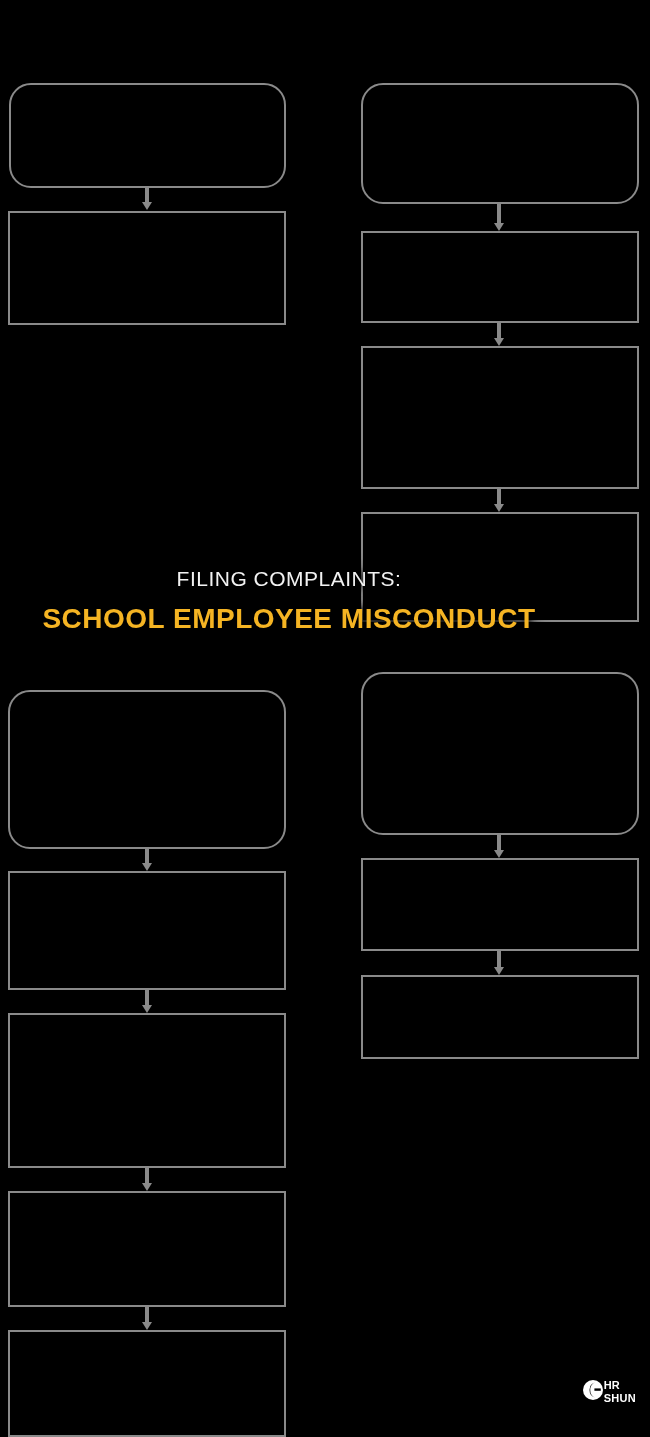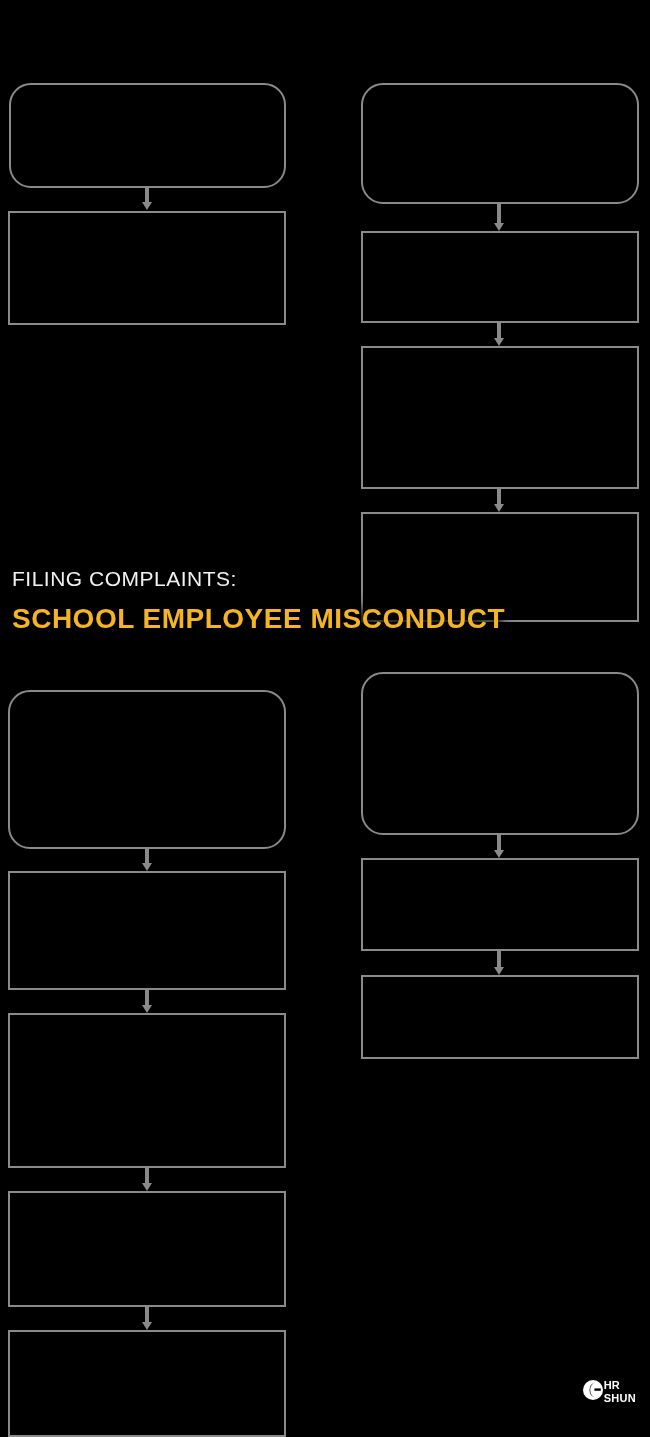--- a/index.html
+++ b/index.html
@@ -41,20 +41,21 @@
     height: 0;
     border-left: 5px solid transparent;
     border-right: 5px solid transparent;
     border-top: 8px solid #8a8a8a;
   }
   #title-block {
     position: absolute;
     left: 0;
     width: 566px;
     top: 566px;
+    text-align: center;
     z-index: 5;
     padding-left: 12px;
   }
   #title-kicker {
     color: #f2f2f2;
     font-size: 21px;
     font-weight: 400;
     letter-spacing: 0.5px;
     line-height: 26px;
     text-shadow: 0 0 6px #000, 0 0 12px #000, 0 0 18px #000;

